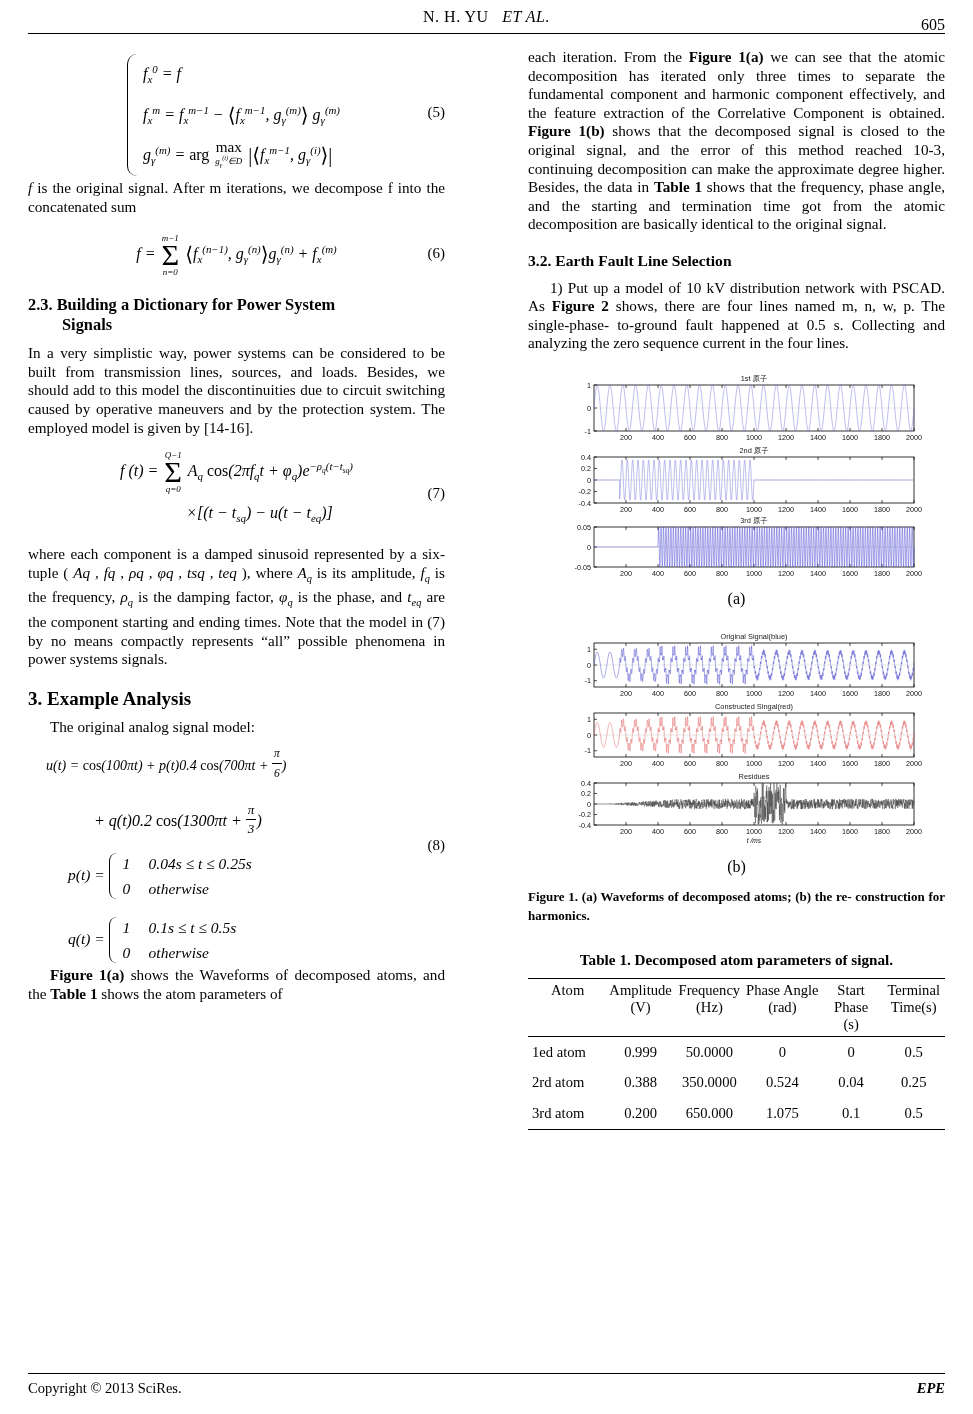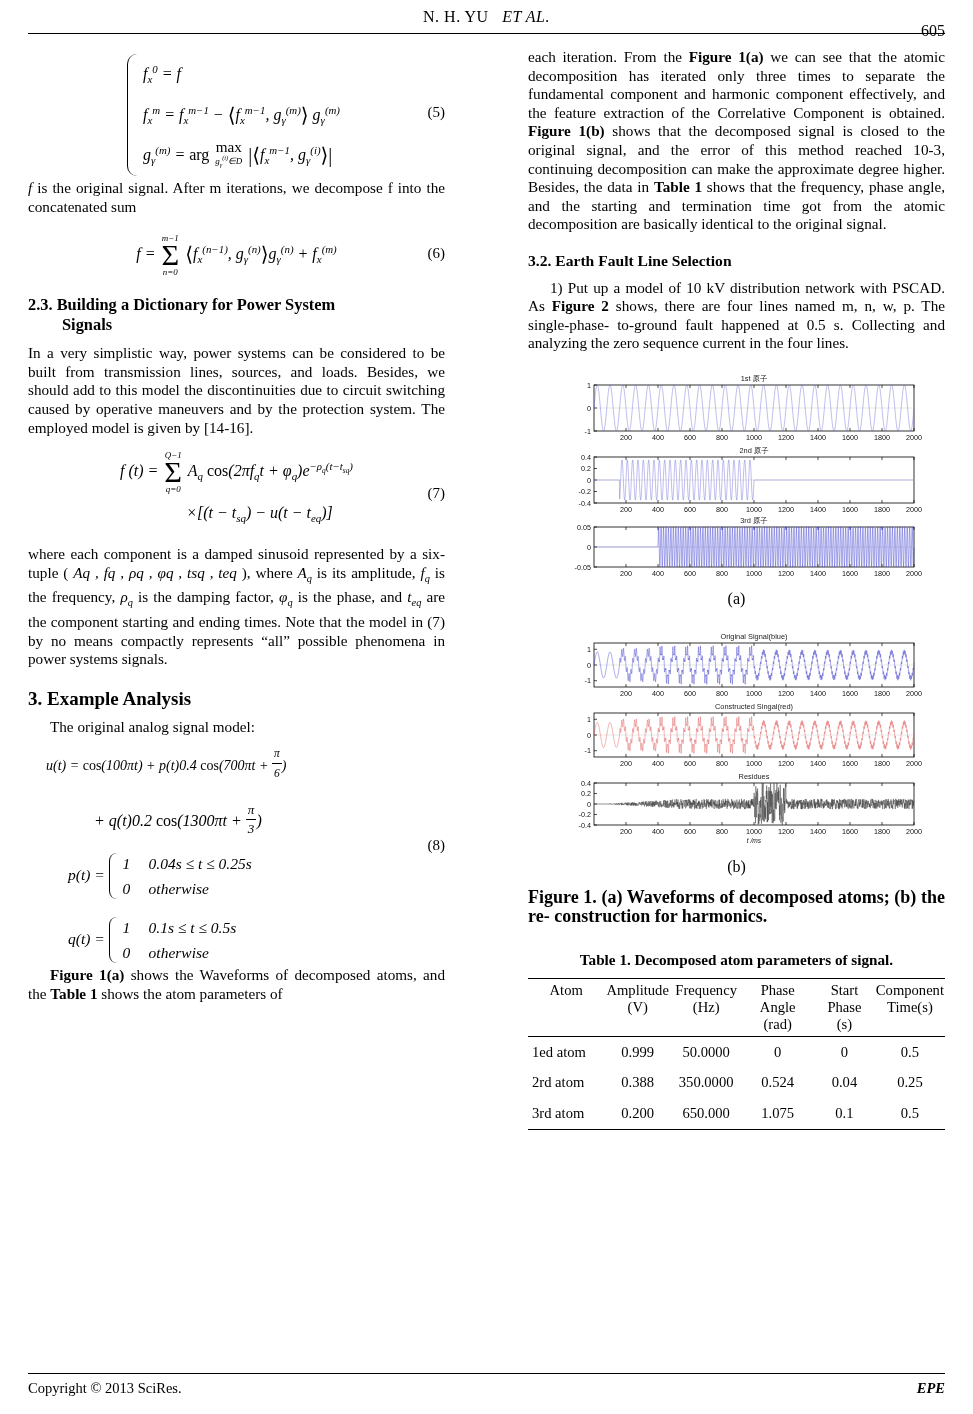--- a/index.html
+++ b/index.html
@@ -2,21 +2,21 @@
 <html><head>
 <meta charset="utf-8">
 <style>
   html,body{margin:0;padding:0;background:#fff;}
   body{width:973px;height:1414px;position:relative;font-family:"Liberation Serif",serif;color:#000;}
   .page{position:absolute;inset:0;}
   
   .runhead{position:absolute;left:0;top:8px;width:973px;height:26px;}
   .runhead .center{position:absolute;left:0;right:0;top:0;text-align:center;font-size:16px;letter-spacing:.5px;}
   .runhead .center i{font-style:italic;}
-  .runhead .pageno{position:absolute;right:28px;top:14px;font-size:16px;}
+  .runhead .pageno{position:absolute;right:28px;top:8px;font-size:16px;}
   .rule-top{position:absolute;left:28px;right:28px;top:33px;border-top:1.4px solid #000;}
   
   .col{position:absolute;top:48px;width:417px;font-size:15.2px;line-height:18.6px;text-align:justify;}
   .col.left{left:28px;}
   .col.right{left:528px;}
   p{margin:0 0 0 0;text-indent:22px;}
   p.noind{text-indent:0;}
   h2.sec{font-size:16.4px;font-weight:bold;margin:15px 0 9px 0;line-height:20px;}
   h2.sec .cont{display:block;padding-left:34px;}
   h3.sub{font-size:15.6px;font-weight:bold;margin:14px 0 8px 0;}
@@ -40,21 +40,21 @@
   .cases .cbrace{position:absolute;left:0;top:2px;bottom:2px;width:10px;border-left:1.3px solid #000;
          border-top-left-radius:8px;border-bottom-left-radius:8px;}
   .crow{white-space:nowrap;line-height:25px;}
   .sumop{display:inline-block;text-align:center;vertical-align:middle;line-height:1;margin:0 2px;}
   .sumop .lim{display:block;font-size:.56em;font-style:italic;}
   .sumop .sig{display:block;font-size:1.9em;font-style:normal;line-height:.82;}
   .angl{font-style:normal;font-size:1.25em;vertical-align:-.08em;}
   
   .figwrap{margin-top:14px;}
   .panel-label{text-align:center;font-size:16px;margin:8px 0 0 0;}
-  .figcap{font-weight:bold;font-size:18px;line-height:18.6px;text-align:justify;margin-top:12px;}
+  .figcap{font-weight:bold;font-size:13px;line-height:18.6px;text-align:justify;margin-top:12px;}
   .tabcap{font-weight:bold;font-size:15.2px;text-align:center;margin:26px 0 8px 0;}
   
   table.params{border-collapse:collapse;width:100%;font-size:14.6px;}
   table.params th{font-weight:normal;text-align:center;padding:3px 1px;line-height:17px;vertical-align:top;}
   table.params td{text-align:center;padding:6px 1px;}
   table.params td.atom{text-align:left;padding-left:4px;}
   table.params tr.hdr{border-top:1.5px solid #000;border-bottom:1.1px solid #000;}
   table.params tr.last{border-bottom:1.5px solid #000;}
   
   .rule-bot{position:absolute;left:28px;right:28px;bottom:40px;border-top:1.4px solid #000;}
@@ -452,21 +452,21 @@
 
     <div class="tabcap">Table 1. Decomposed atom parameters of signal.</div>
     <table class="params">
       <thead>
         <tr class="hdr">
           <th style="width:19%"><span>Atom</span></th>
           <th style="width:16%"><span>Amplitude</span><br><span>(V)</span></th>
           <th style="width:17%"><span>Frequency</span><br><span>(Hz)</span></th>
           <th style="width:18%"><span>Phase Angle</span><br><span>(rad)</span></th>
           <th style="width:15%"><span>Start Phase</span><br><span>(s)</span></th>
-          <th style="width:15%"><span>Component</span><br><span>Time(s)</span></th>
+          <th style="width:15%"><span>Terminal</span><br><span>Time(s)</span></th>
         </tr>
       </thead>
       <tbody id="table-body">
           <tr>
             <td class="atom">1ed atom</td>
             <td>0.999</td>
             <td>50.0000</td>
             <td>0</td>
             <td>0</td>
             <td>0.5</td>

